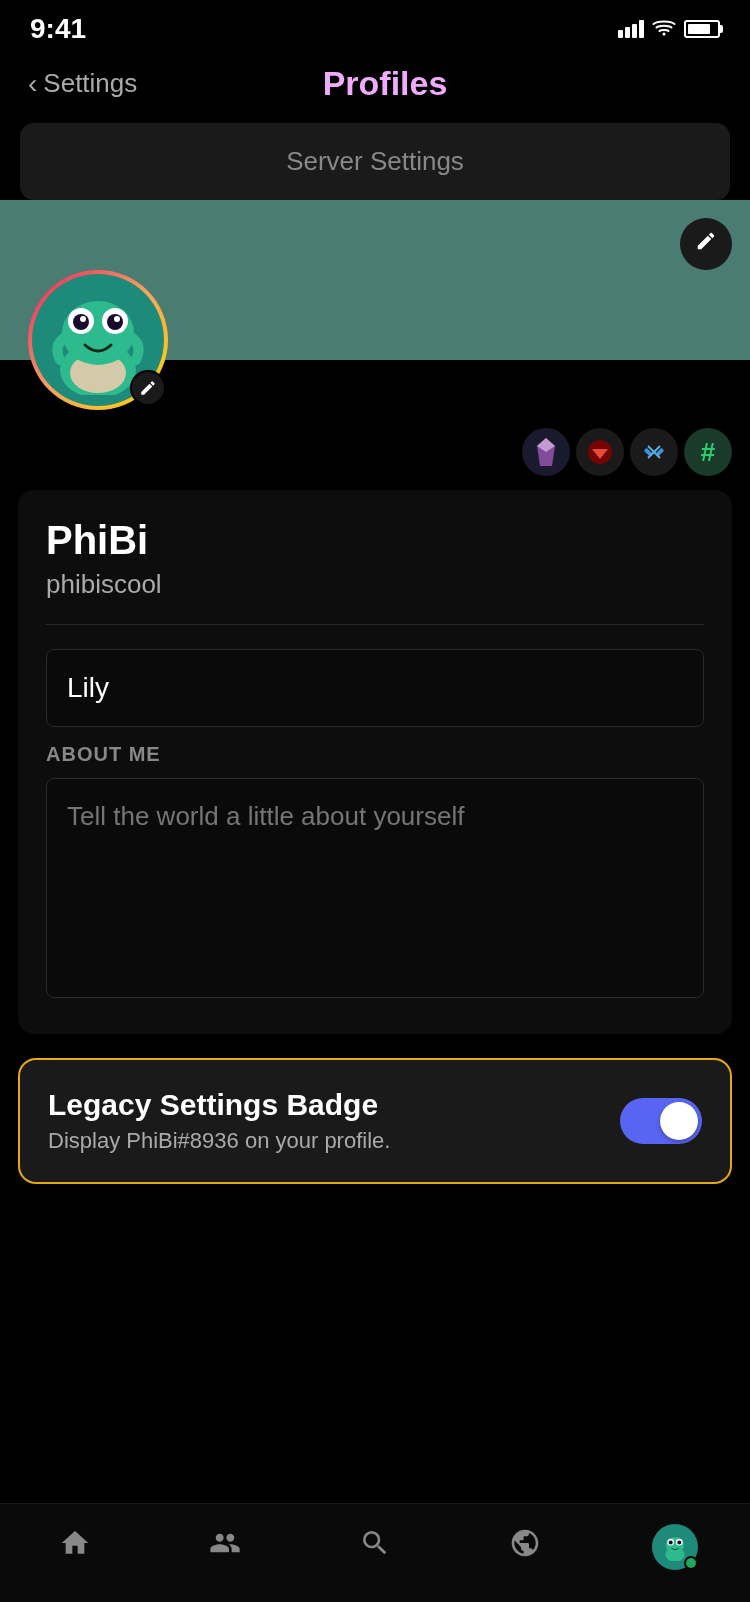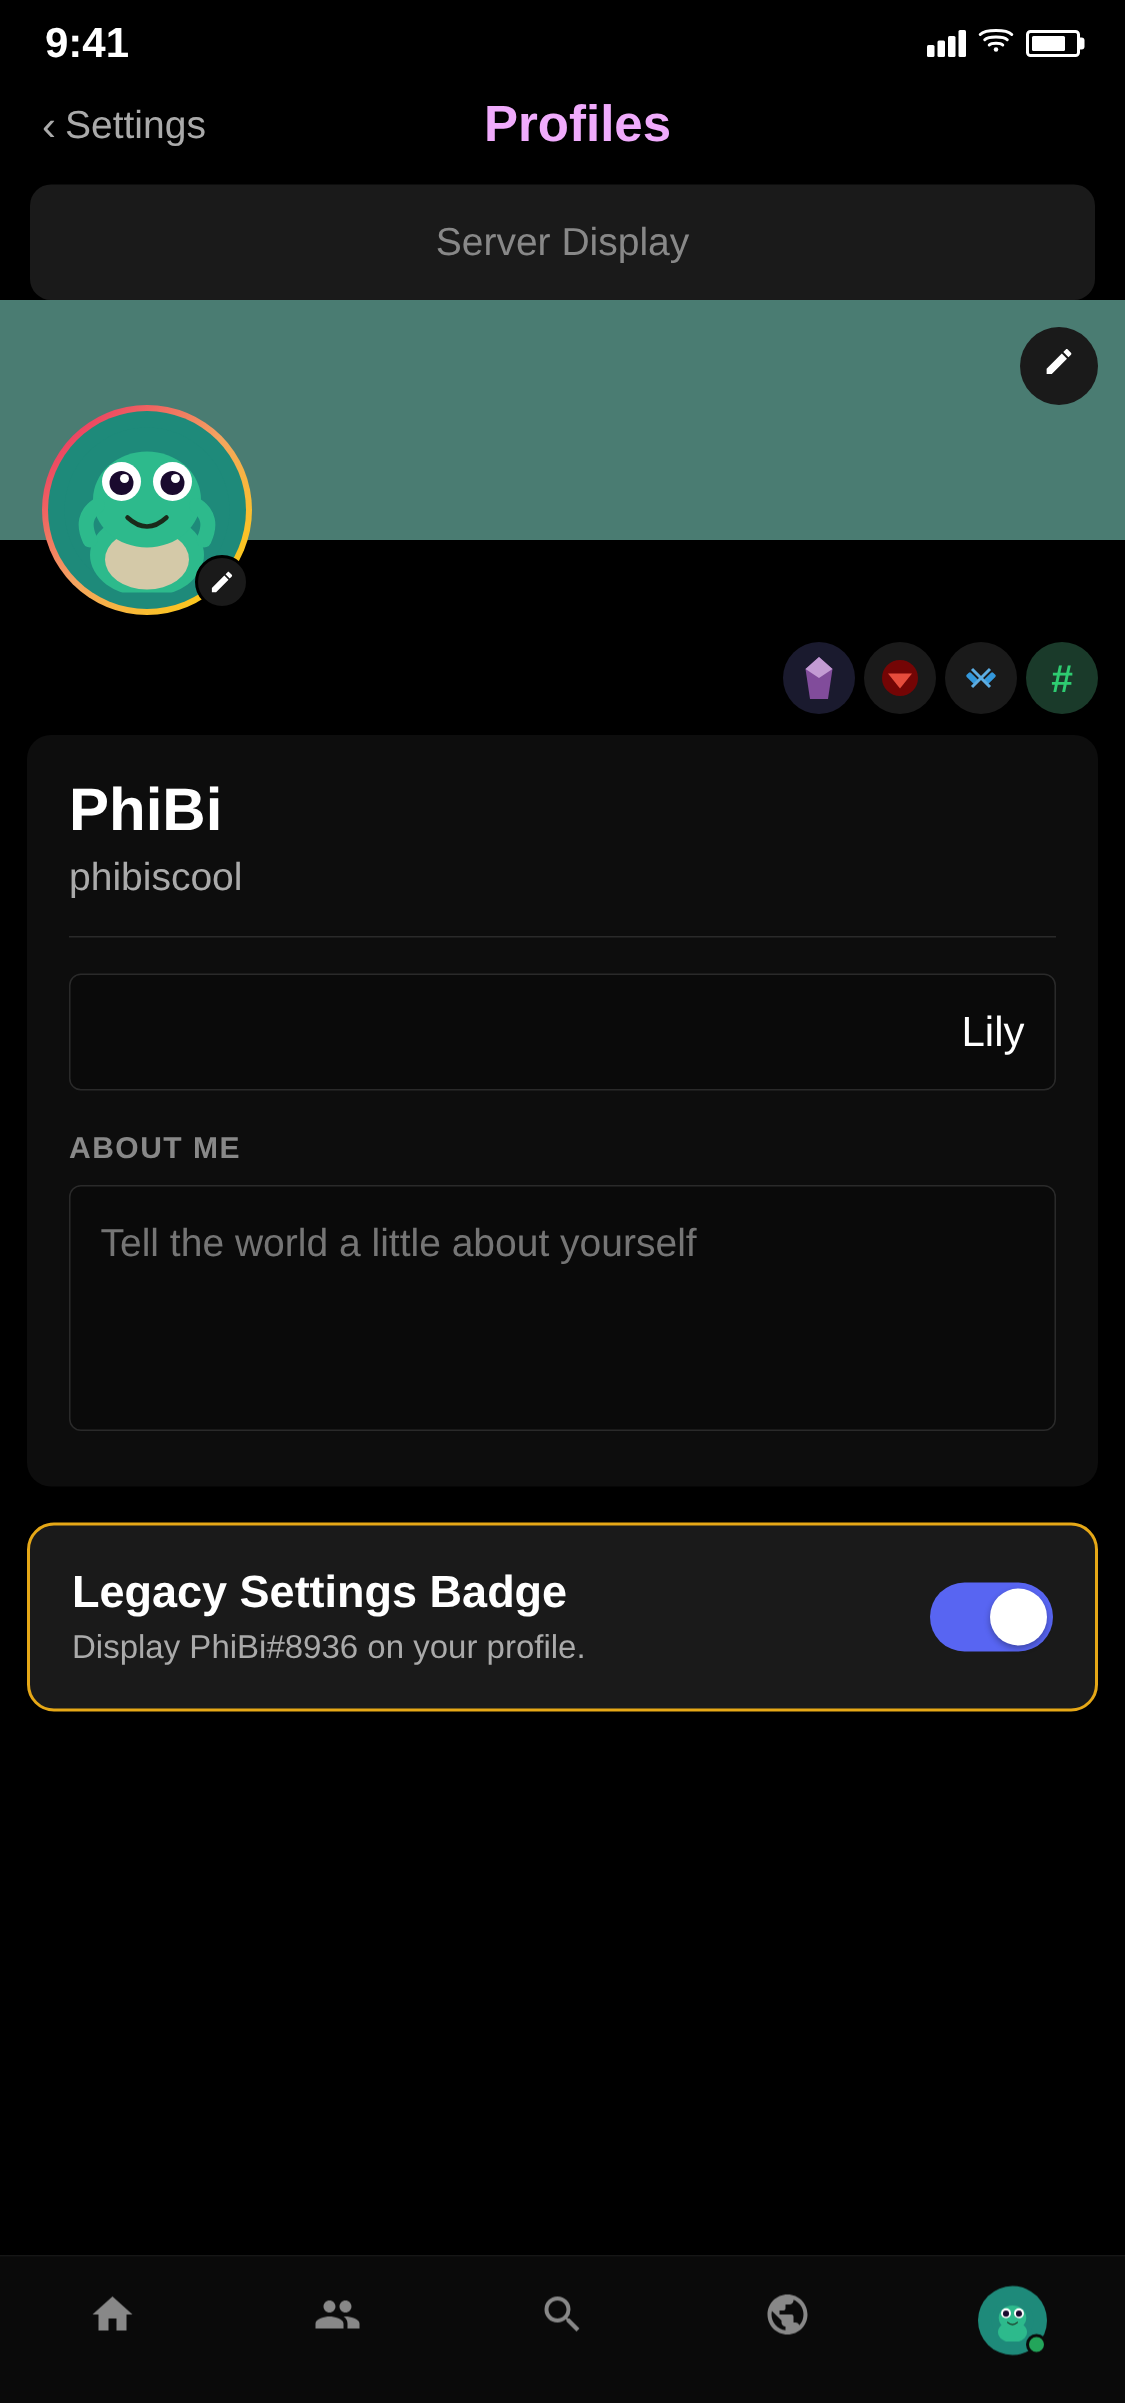--- a/index.html
+++ b/index.html
@@ -255,33 +255,32 @@
     }
     .field-input {
       width: 100%;
       background: #0a0a0a;
       border: 1px solid #2a2a2a;
       border-radius: 8px;
       padding: 22px 20px;
       font-size: 28px;
       color: #fff;
       outline: none;
-      margin-bottom: 28px;
-      text-align: right;
+      margin-bottom: 16px;
     }
     .field-textarea {
       width: 100%;
       background: #0a0a0a;
       border: 1px solid #2a2a2a;
       border-radius: 8px;
       padding: 22px 20px;
       font-size: 26px;
       color: #555;
       outline: none;
-      height: 164px;
+      height: 220px;
       resize: none;
       font-family: inherit;
     }
 
     
     .legacy-badge-card {
       margin: 24px 18px 0;
       background: #1a1a1a;
       border-radius: 18px;
       border: 2.5px solid #e6a817;
@@ -416,21 +415,21 @@
 <div class="nav-bar">
   <div class="back-btn">
     <span class="back-chevron">‹</span>
     <span class="back-label">Settings</span>
   </div>
   <span class="nav-title">Profiles</span>
 </div>
 
 <div class="tab-switcher">
   <div class="tab-btn inactive">
-    <span>Server Display</span>
+    <span>Server Settings</span>
   </div>
 </div>
 
 <div class="profile-banner-section">
   <div class="banner">
     <div class="edit-banner-btn">
       <span class="pencil-icon">
         <svg width="22" height="22" viewBox="0 0 24 24" fill="white">
           <path d="M3 17.25V21h3.75L17.81 9.94l-3.75-3.75L3 17.25zM20.71 7.04c.39-.39.39-1.02 0-1.41l-2.34-2.34c-.39-.39-1.02-.39-1.41 0l-1.83 1.83 3.75 3.75 1.83-1.83z"></path>
         </svg>

